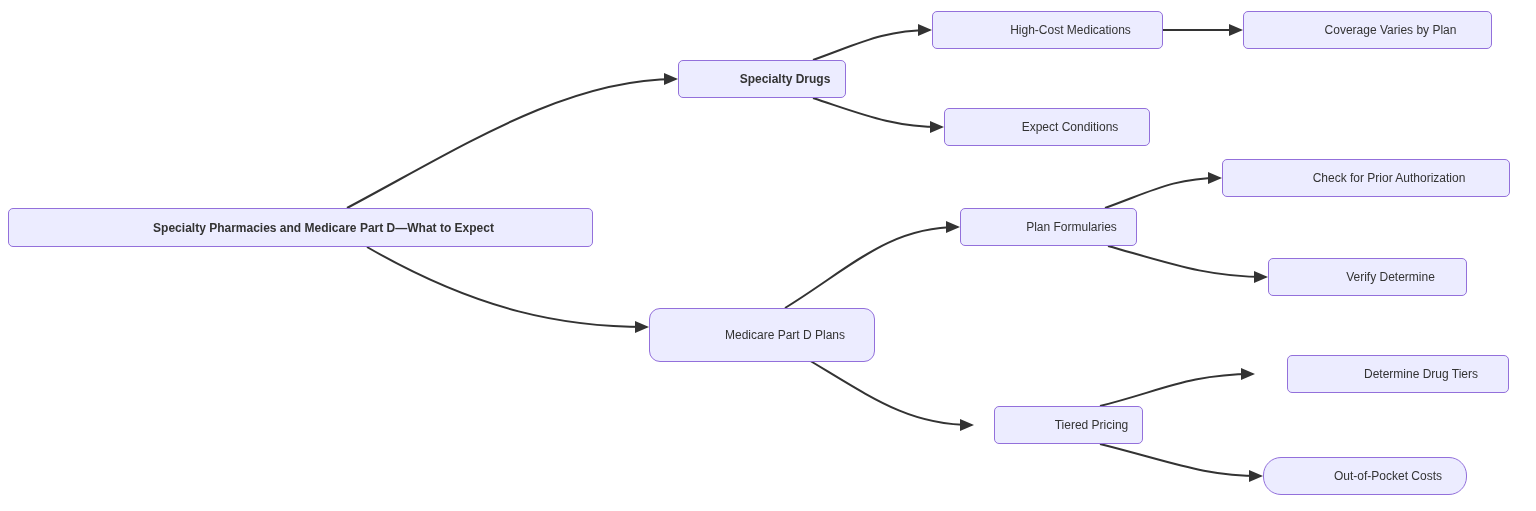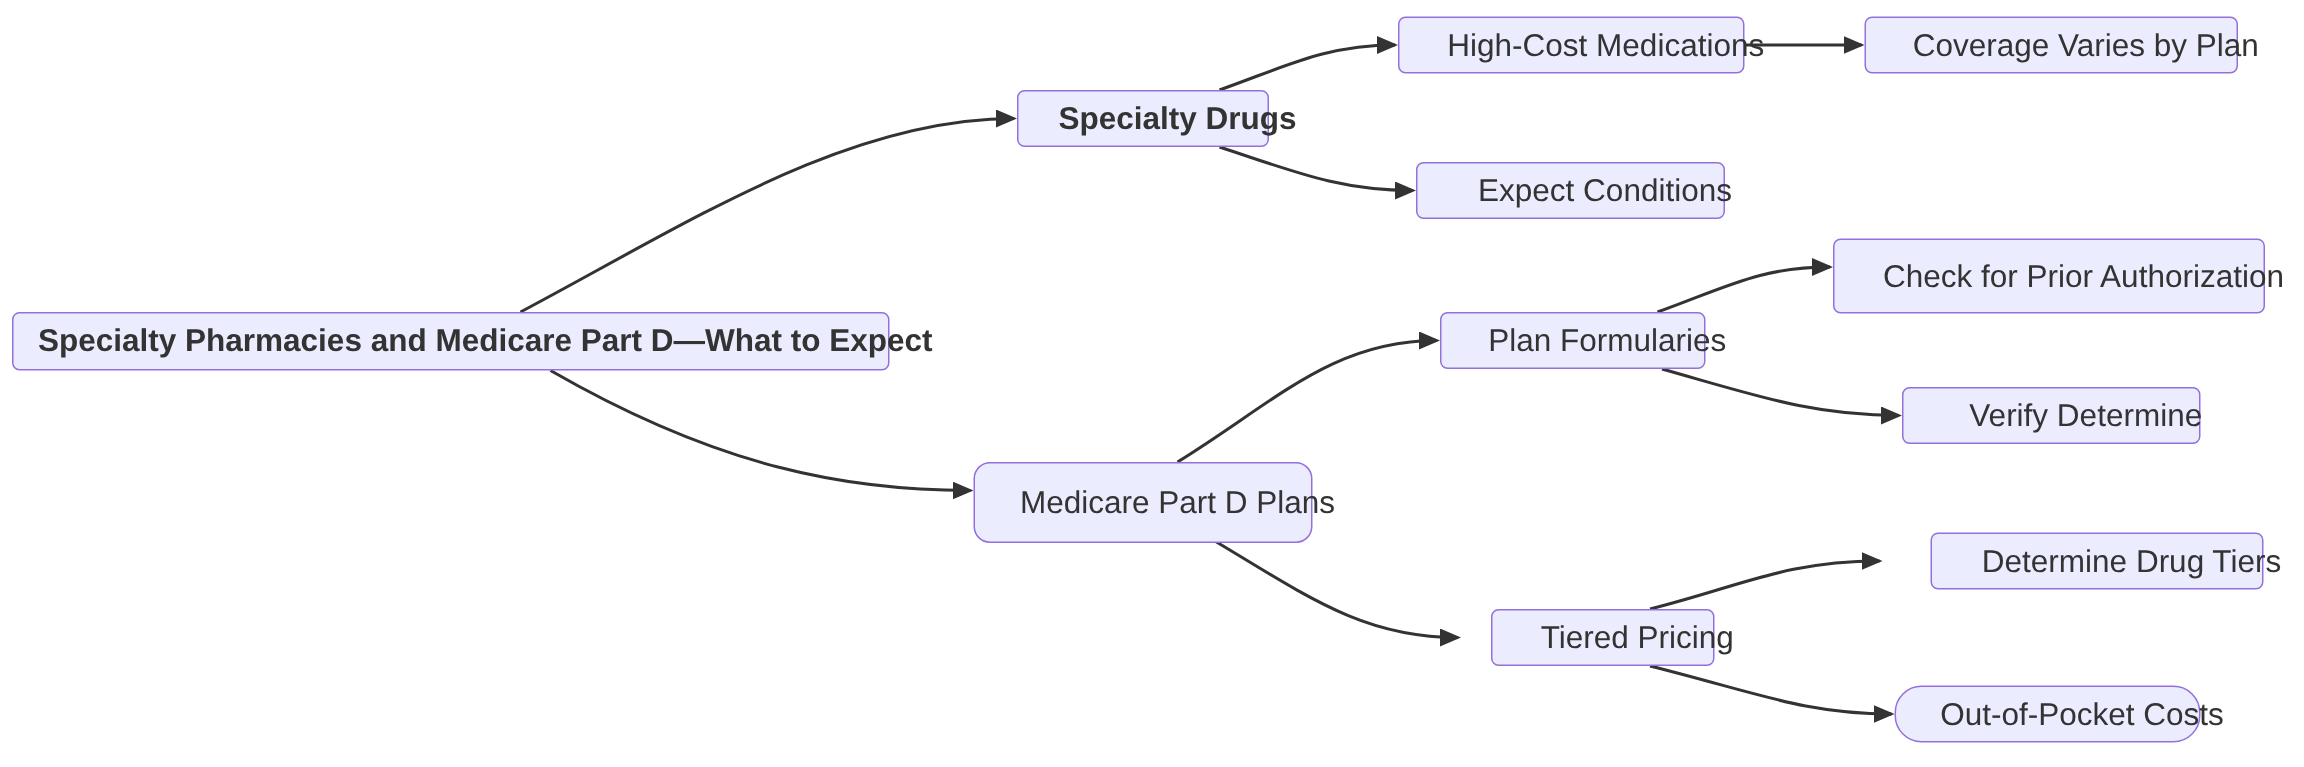--- a/index.html
+++ b/index.html
@@ -29,21 +29,21 @@
   .node {
     position: absolute;
     box-sizing: border-box;
     display: flex;
     align-items: center;
     justify-content: center;
     background: var(--node-fill, #ECECFF);
     border: 1.3px solid var(--node-stroke, #9370DB);
     border-radius: 5px;
     color: var(--node-text, #333333);
-    font-size: 21px;
+    font-size: 12px;
     line-height: 1;
     white-space: nowrap;
     text-align: center;
     padding-left: 46px;
   }
 </style>
 </head>
 <body>
 
 <div class="canvas" style="--bg: #FFFFFF; --node-fill: #ECECFF; --node-stroke: #9370DB; --node-text: #333333; --edge-color: #333333;">
@@ -68,19 +68,19 @@
       </g>
   </svg>
   <div>
       <div class="node" style="left: 8px; top: 208px; width: 585px; height: 39px; font-weight: bold;">Specialty Pharmacies and Medicare Part D—What to Expect</div>
       <div class="node" style="left: 678px; top: 60px; width: 168px; height: 38px; font-weight: bold;">Specialty Drugs</div>
       <div class="node" style="left: 932px; top: 11px; width: 231px; height: 38px;">High-Cost Medications</div>
       <div class="node" style="left: 1243px; top: 11px; width: 249px; height: 38px;">Coverage Varies by Plan</div>
       <div class="node" style="left: 944px; top: 108px; width: 206px; height: 38px;">Expect Conditions</div>
       <div class="node" style="left: 649px; top: 308px; width: 226px; height: 54px; border-radius: 11px;">Medicare Part D Plans</div>
       <div class="node" style="left: 960px; top: 208px; width: 177px; height: 38px;">Plan Formularies</div>
-      <div class="node" style="left: 1222px; top: 159px; width: 288px; height: 50px;">Check for Prior Authorization</div>
+      <div class="node" style="left: 1222px; top: 159px; width: 288px; height: 38px;">Check for Prior Authorization</div>
       <div class="node" style="left: 1268px; top: 258px; width: 199px; height: 38px;">Verify Determine</div>
       <div class="node" style="left: 974px; top: 406px; width: 149px; height: 38px; margin-left: 20px;">Tiered Pricing</div>
       <div class="node" style="left: 1255px; top: 355px; width: 222px; height: 38px; margin-left: 32px;">Determine Drug Tiers</div>
       <div class="node" style="left: 1263px; top: 457px; width: 204px; height: 38px; border-radius: 18px;">Out-of-Pocket Costs</div>
     </div>
 </div>
 
 </body></html>

